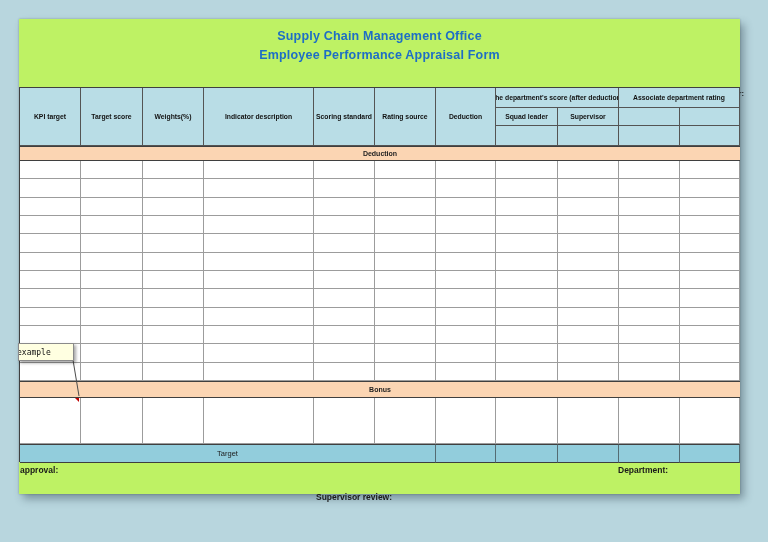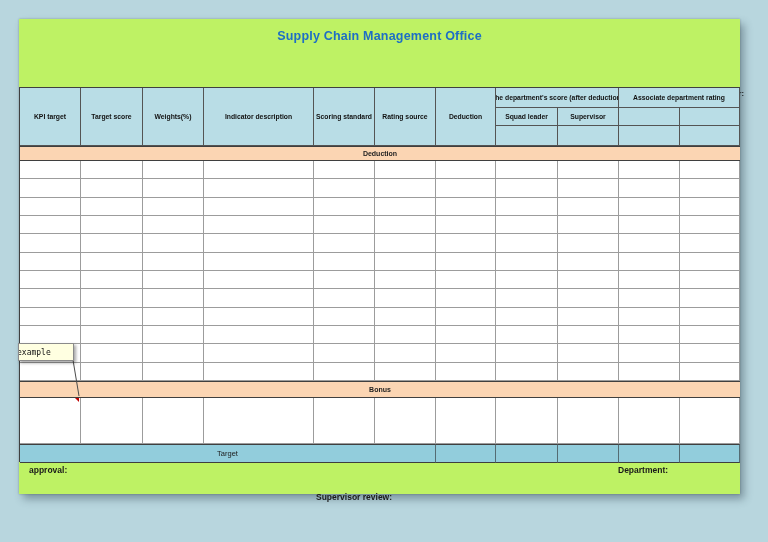--- a/index.html
+++ b/index.html
@@ -62,21 +62,21 @@
     border-right:1px solid #546c73;
     box-sizing:border-box;
   }
   .total-label{
     grid-column:1/7;grid-row:19;
     display:flex;align-items:center;justify-content:center;
     font-size:7.5px;font-weight:normal;color:#1c1c1c;
   }
   .footer{position:absolute;left:0;top:446px;width:721px;height:20px;font-size:8.5px;font-weight:bold;color:#1a1a1a;}
   .footer span{position:absolute;white-space:nowrap;}
-  .footer-approval{left:1px;padding-left:9px;}
+  .footer-approval{left:1px;}
   .footer-review{left:297px;margin-top:27px;}
   .footer-undertaker{left:599px;}
   .comment-box{
     position:absolute;left:-1px;top:324px;width:56px;height:18px;
     background:#ffffe1;border:1px solid #8a8a8a;
     box-shadow:2px 2px 3px rgba(0,0,0,.35);
     font-family:"DejaVu Sans Mono", monospace;
     font-size:8px;color:#111;line-height:17px;
     text-indent:-2px;overflow:hidden;z-index:6;box-sizing:border-box;
   }
@@ -86,20 +86,21 @@
     border-top:4px solid #c00000;border-left:4px solid transparent;
   }
 </style>
 </head>
 <body>
 
 <div class="page">
 
   <div class="titles">
     <div class="title1">Supply Chain Management Office</div>
+    <div class="title2">Employee Performance Appraisal Form</div>
   </div>
 
   <div class="meta">
     <span class="meta-department">Department: Marketing Department</span>
     <span class="meta-staff">Assessment staff:</span>
     <span class="meta-date">Date of entry:</span>
     <span class="meta-year">Applicable year:</span>
   </div>
 
   <div class="grid">

